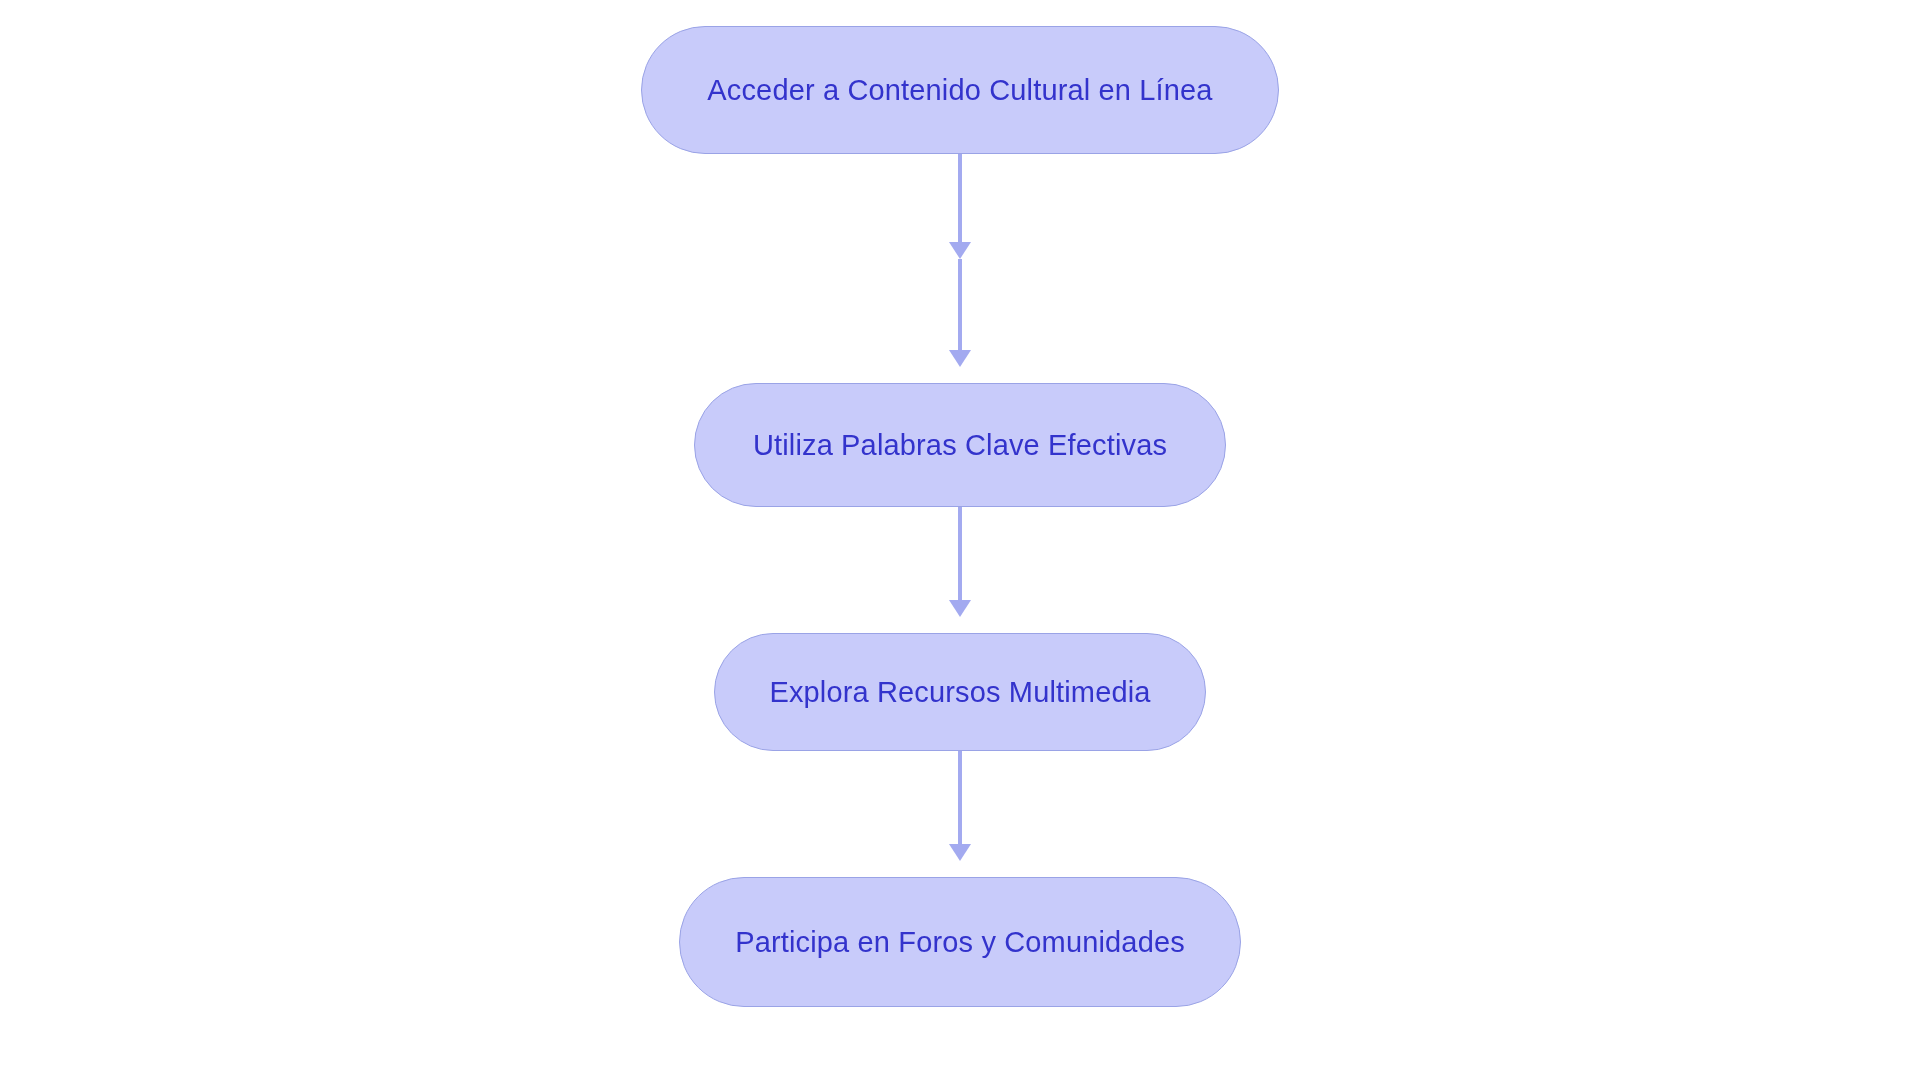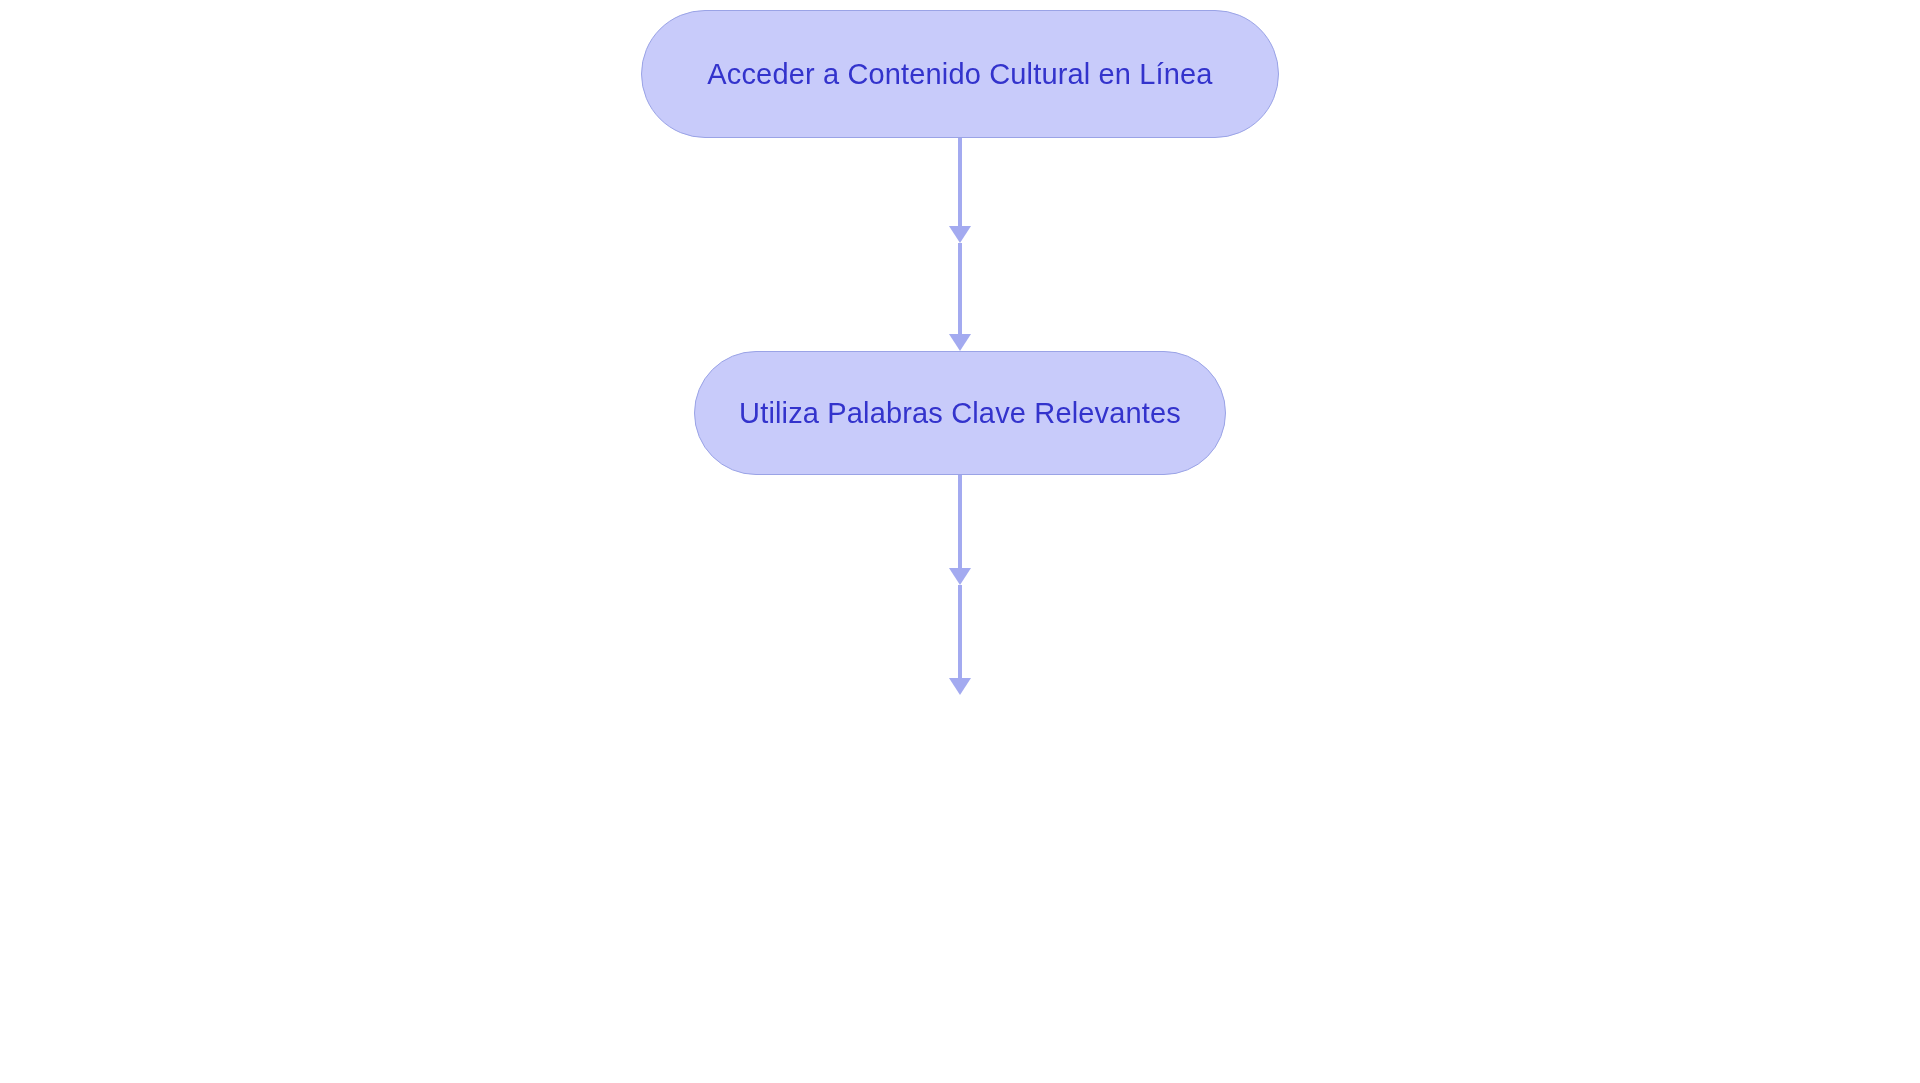--- a/index.html
+++ b/index.html
@@ -44,20 +44,21 @@
     border: 1.4px solid #9aa3e6;
     border-radius: 999px;
     color: #3333cc;
     font-size: 29px;
     font-weight: 400;
     letter-spacing: 0.15px;
     line-height: 1;
     white-space: nowrap;
     padding: 0 38px;
     text-align: center;
+    margin-top: 16px;
   }
 
   .node-label {
     color: #3333cc;
     pointer-events: none;
   }
 
   .node-1 { width: 638px; height: 128px; }
   .node-2 { width: 565px; height: 124px; }
   .node-3 { width: 532px; height: 124px; }
@@ -111,29 +112,35 @@
       <div class="connector-head"></div>
     </div>
 
 
     <div class="connector conn-2">
       <div class="connector-stem"></div>
       <div class="connector-head"></div>
     </div>
 
     <div class="node node-3">
-      <span class="node-label">Utiliza Palabras Clave Relevantes</span>
+      <span class="node-label">Utiliza Palabras Clave Efectivas</span>
     </div>
 
     <div class="connector conn-3">
       <div class="connector-stem"></div>
       <div class="connector-head"></div>
     </div>
 
+    <div class="node node-4">
+      <span class="node-label">Explora Recursos Multimedia</span>
+    </div>
 
     <div class="connector conn-4">
       <div class="connector-stem"></div>
       <div class="connector-head"></div>
     </div>
 
+    <div class="node node-5">
+      <span class="node-label">Participa en Foros y Comunidades</span>
+    </div>
 
   </div>
 </div>
 
 </body></html>

